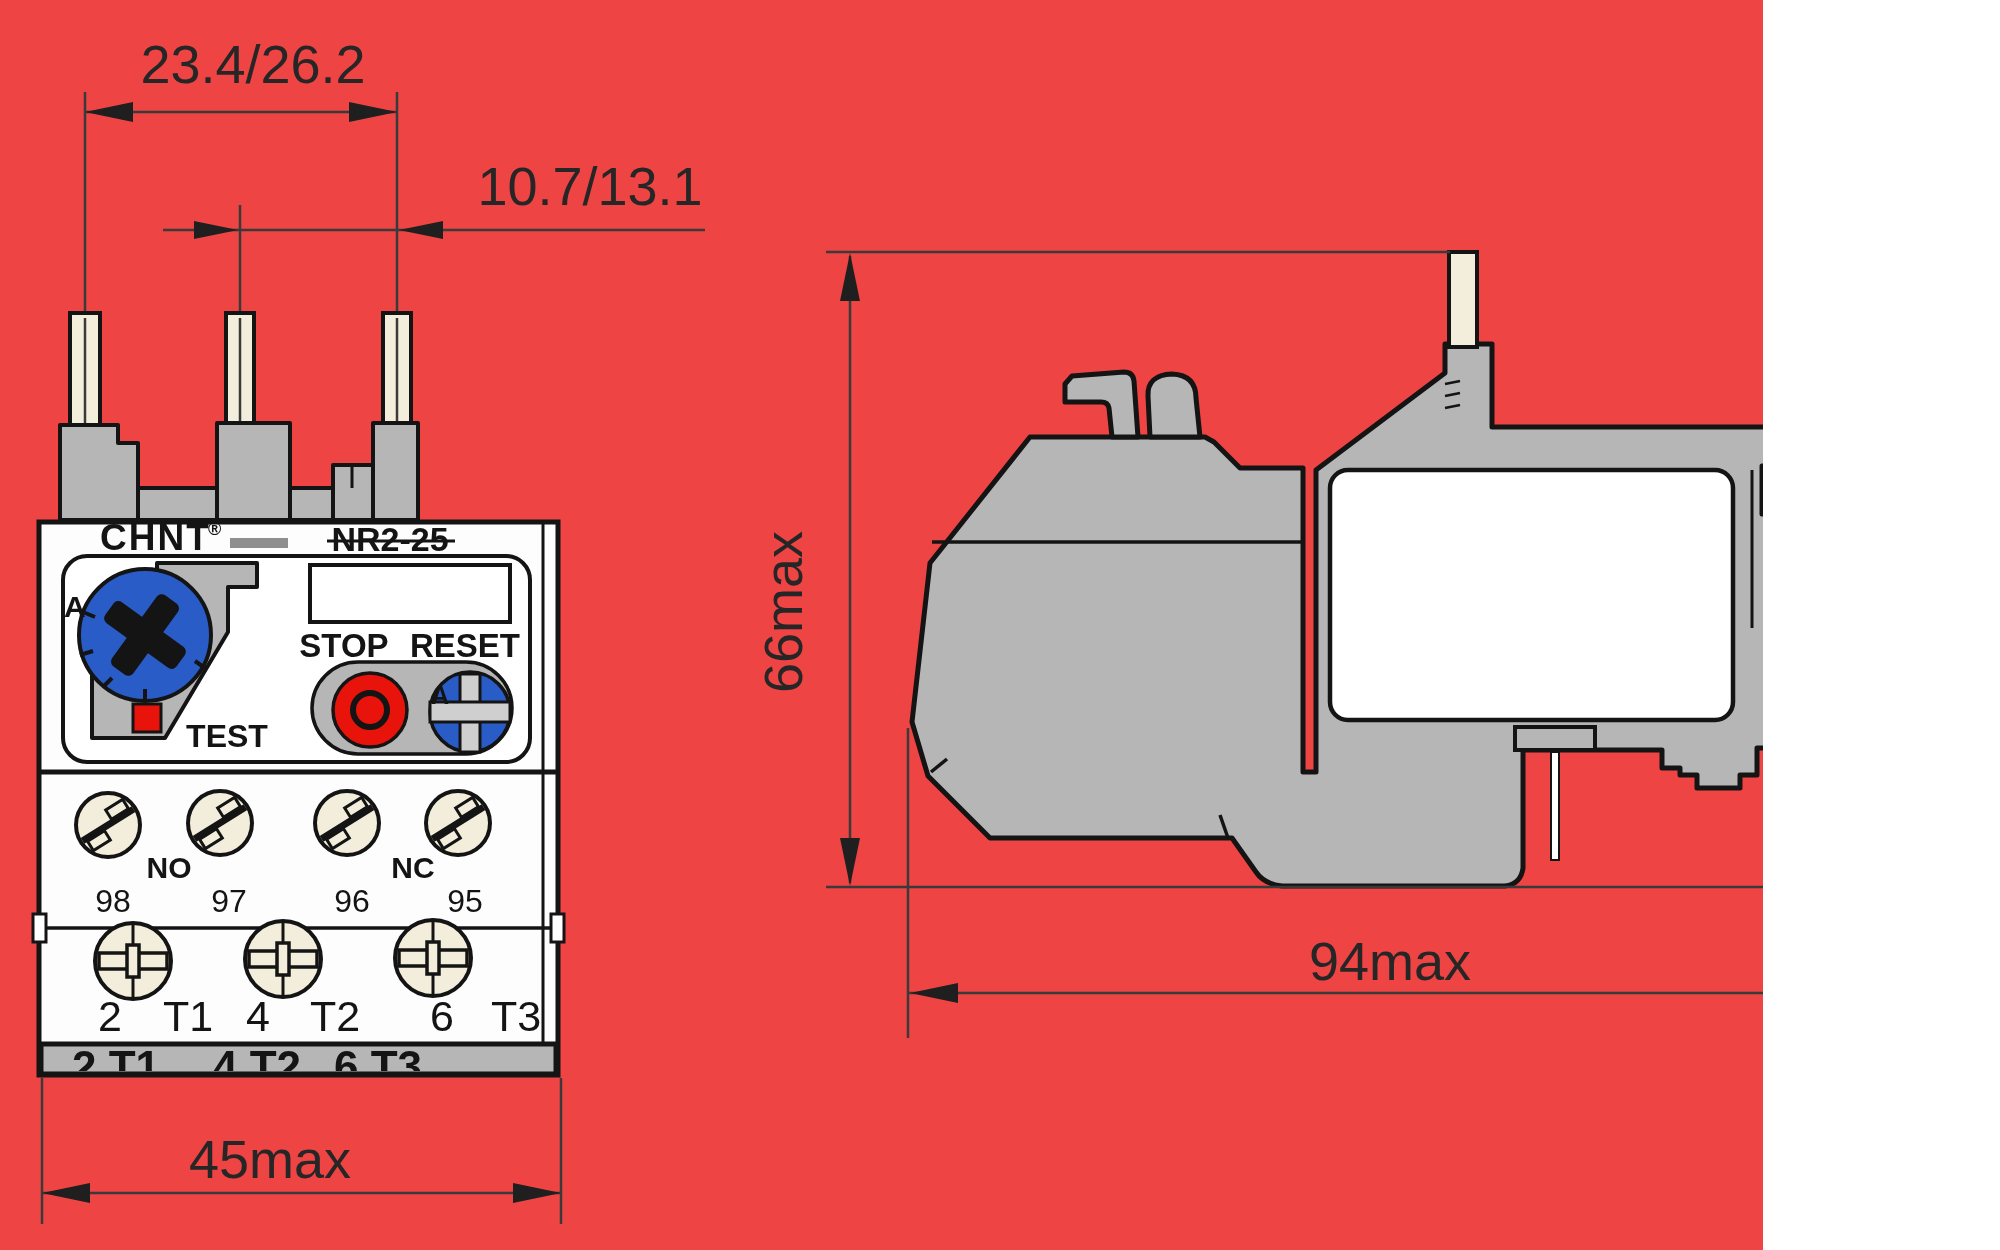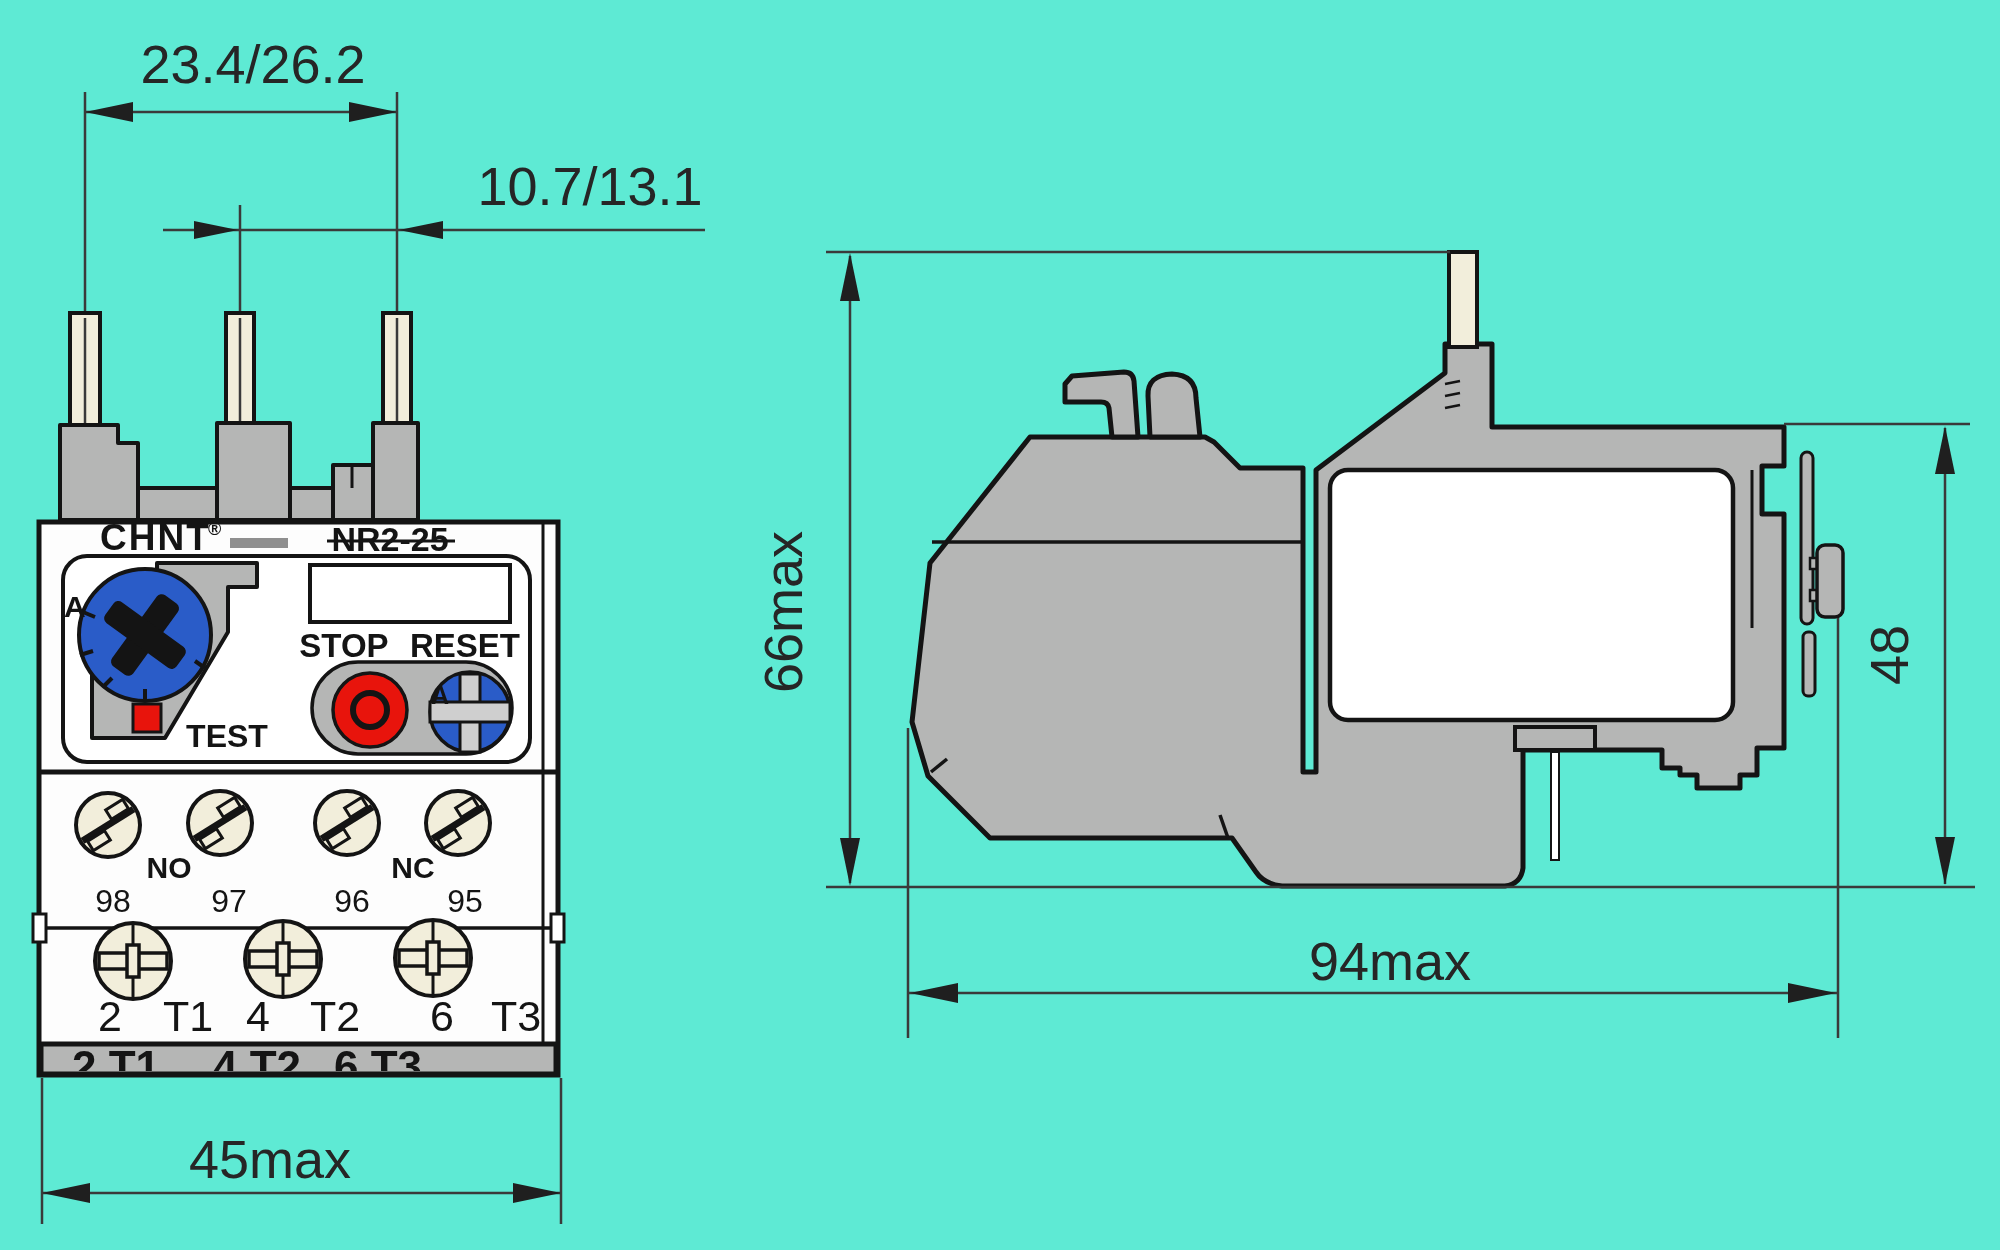--- a/index.html
+++ b/index.html
@@ -1,16 +1,16 @@
 <!DOCTYPE html>
 <html><head>
 <meta charset="utf-8">
 <style>
   html,body{margin:0;padding:0;background:#ffffff;}
-  .stage{position:relative;width:2000px;height:1250px;background:#5eead4;overflow:hidden;
+  .stage{position:relative;width:1763px;height:1250px;background:#ef4444;overflow:hidden;
          font-family:"Liberation Sans", sans-serif;}
   svg{display:block}
   .dim-text{font-family:"Liberation Sans",sans-serif;font-size:54px;fill:#262626;font-weight:400;}
   .dim-line{stroke:#3a3a3a;stroke-width:2.5;fill:none;}
   .dim-arrow{fill:#1f1f1f;stroke:none;}
   .graypart{fill:#b5b6b5;stroke:#141414;}
   .cream{fill:#f2eedb;stroke:#141414;}
   .lbl{font-family:"Liberation Sans",sans-serif;fill:#141414;}
 </style>
 </head>

